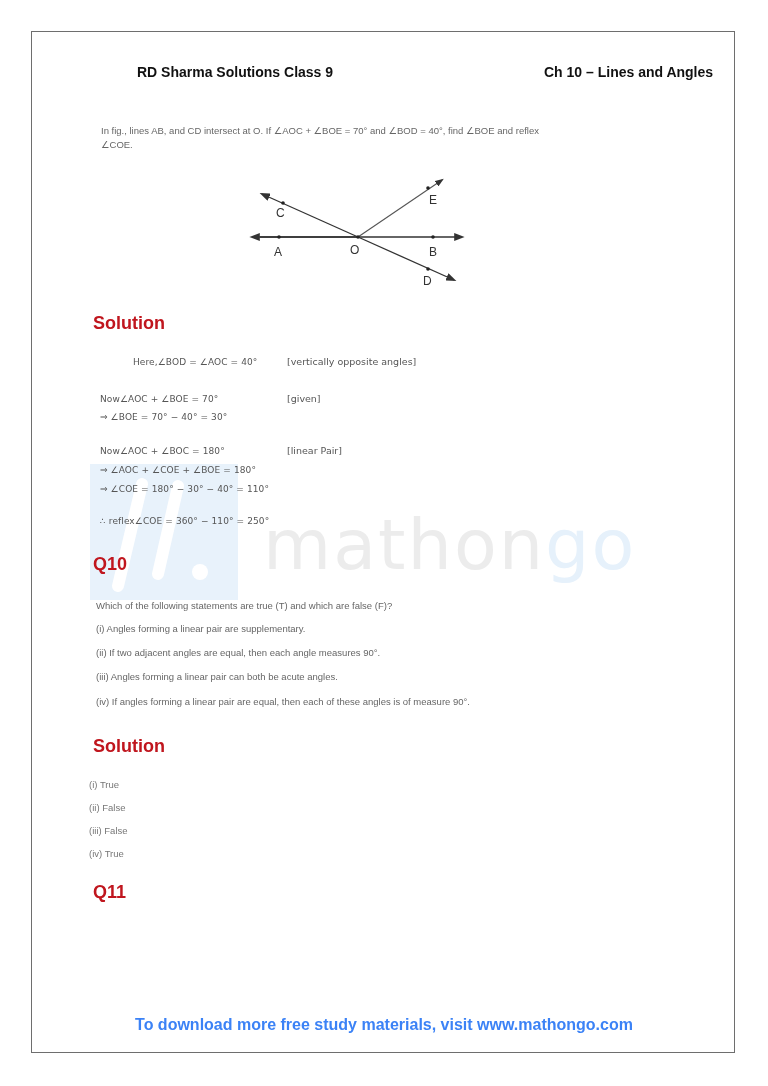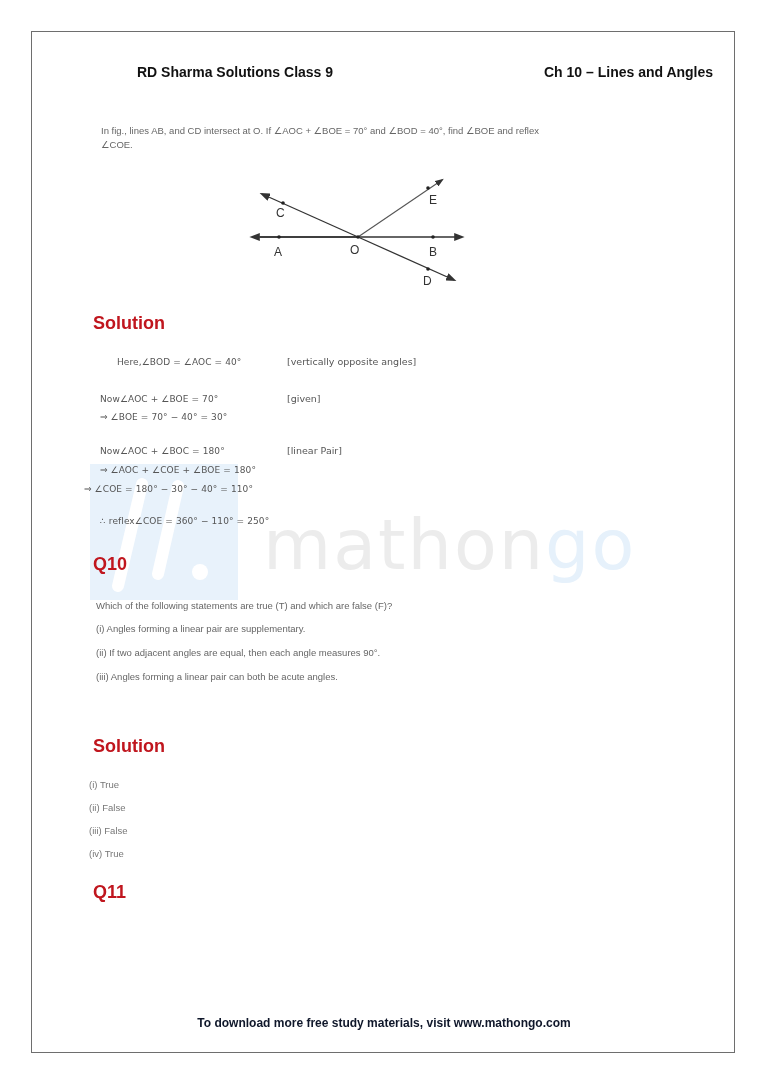--- a/index.html
+++ b/index.html
@@ -31,21 +31,21 @@
   .note {
     position: absolute; font-family: "DejaVu Sans", sans-serif; font-size: 9.5px; color: #555;
     white-space: nowrap;
   }
   .body-text {
     position: absolute; left: 96px; font-size: 9.5px; color: #666; white-space: nowrap;
   }
   .ans { position: absolute; left: 89px; font-size: 9.5px; color: #777; }
   .footer {
     position: absolute; left: 0; width: 768px; top: 1016px; text-align: center;
-    font-size: 12px; font-weight: bold; color: #0f172a;
+    font-size: 16px; font-weight: bold; color: #3b82f6;
   }
   .wm-square {
     position: absolute; left: 90px; top: 464px; width: 148px; height: 136px;
     background: #e8f2fb;
   }
   .wm-text {
     position: absolute; left: 263px; top: 500px; font-family: "DejaVu Sans", sans-serif;
     font-size: 70px; line-height: 90px; color: #ececec; letter-spacing: 2px; font-weight: normal;
   }
   .wm-text .go { color: #e6f1fb; }
@@ -100,39 +100,40 @@
       <text x="189" y="86" font-family="Liberation Sans, sans-serif" font-size="12" fill="#333">B</text>
       <text x="36" y="47" font-family="Liberation Sans, sans-serif" font-size="12" fill="#333">C</text>
       <text x="183" y="115" font-family="Liberation Sans, sans-serif" font-size="12" fill="#333">D</text>
       <text x="189" y="34" font-family="Liberation Sans, sans-serif" font-size="12" fill="#333">E</text>
       <text x="110" y="84" font-family="Liberation Sans, sans-serif" font-size="12" fill="#333">O</text>
     </svg>
   </div>
 
   <div class="red-heading" style="top:313px;">Solution</div>
 
-  <div class="math" style="left:96px; top:357px;padding-left:21px;">Here,∠BOD = ∠AOC = 40°</div>
+  <div class="math" style="left:112px; top:357px;padding-left:21px;">Here,∠BOD = ∠AOC = 40°</div>
   <div class="note" style="left:287px; top:356px;">[vertically opposite angles]</div>
 
   <div class="math" style="left:100px; top:394px;">Now∠AOC + ∠BOE = 70°</div>
   <div class="note" style="left:287px; top:393px;">[given]</div>
   <div class="math" style="left:100px; top:412px;">⇒ ∠BOE = 70° − 40° = 30°</div>
 
   <div class="math" style="left:100px; top:446px;">Now∠AOC + ∠BOC = 180°</div>
   <div class="note" style="left:287px; top:445px;">[linear Pair]</div>
   <div class="math" style="left:100px; top:465px;">⇒ ∠AOC + ∠COE + ∠BOE = 180°</div>
-  <div class="math" style="left:84px; top:484px;">⇒ ∠COE = 180° − 30° − 40° = 110°</div>
+  <div class="math" style="left:100px; top:484px;">⇒ ∠COE = 180° − 30° − 40° = 110°</div>
   <div class="math" style="left:100px; top:516px;">∴ reflex∠COE = 360° − 110° = 250°</div>
 
   <div class="red-heading" style="top:554px;">Q10</div>
 
   <div class="body-text" style="top:600px;">Which of the following statements are true (T) and which are false (F)?</div>
   <div class="body-text" style="top:623px;">(i) Angles forming a linear pair are supplementary.</div>
   <div class="body-text" style="top:647px;">(ii) If two adjacent angles are equal, then each angle measures 90°.</div>
   <div class="body-text" style="top:671px;">(iii) Angles forming a linear pair can both be acute angles.</div>
+  <div class="body-text" style="top:696px;">(iv) If angles forming a linear pair are equal, then each of these angles is of measure 90°.</div>
 
   <div class="red-heading" style="top:736px;">Solution</div>
 
   <div class="ans" style="top:779px;">(i) True</div>
   <div class="ans" style="top:802px;">(ii) False</div>
   <div class="ans" style="top:825px;">(iii) False</div>
   <div class="ans" style="top:848px;">(iv) True</div>
 
   <div class="red-heading" style="top:882px;">Q11</div>
 

